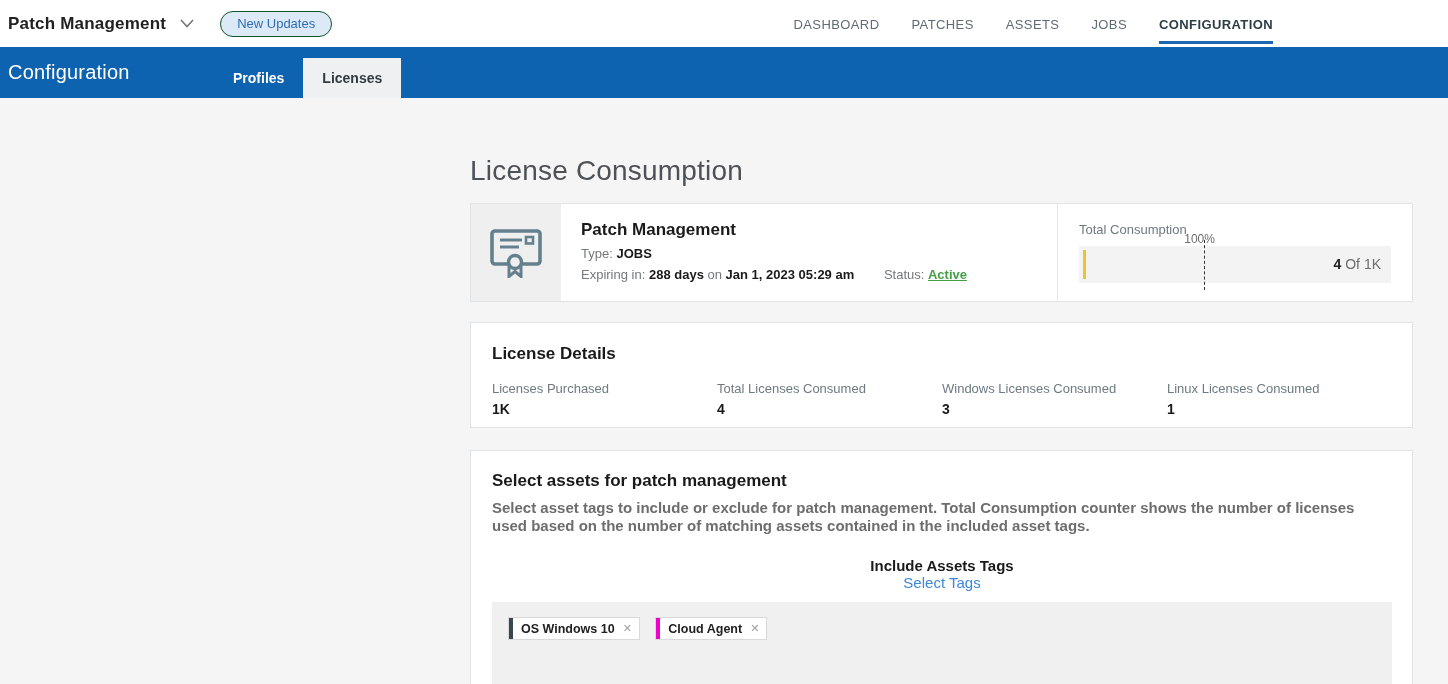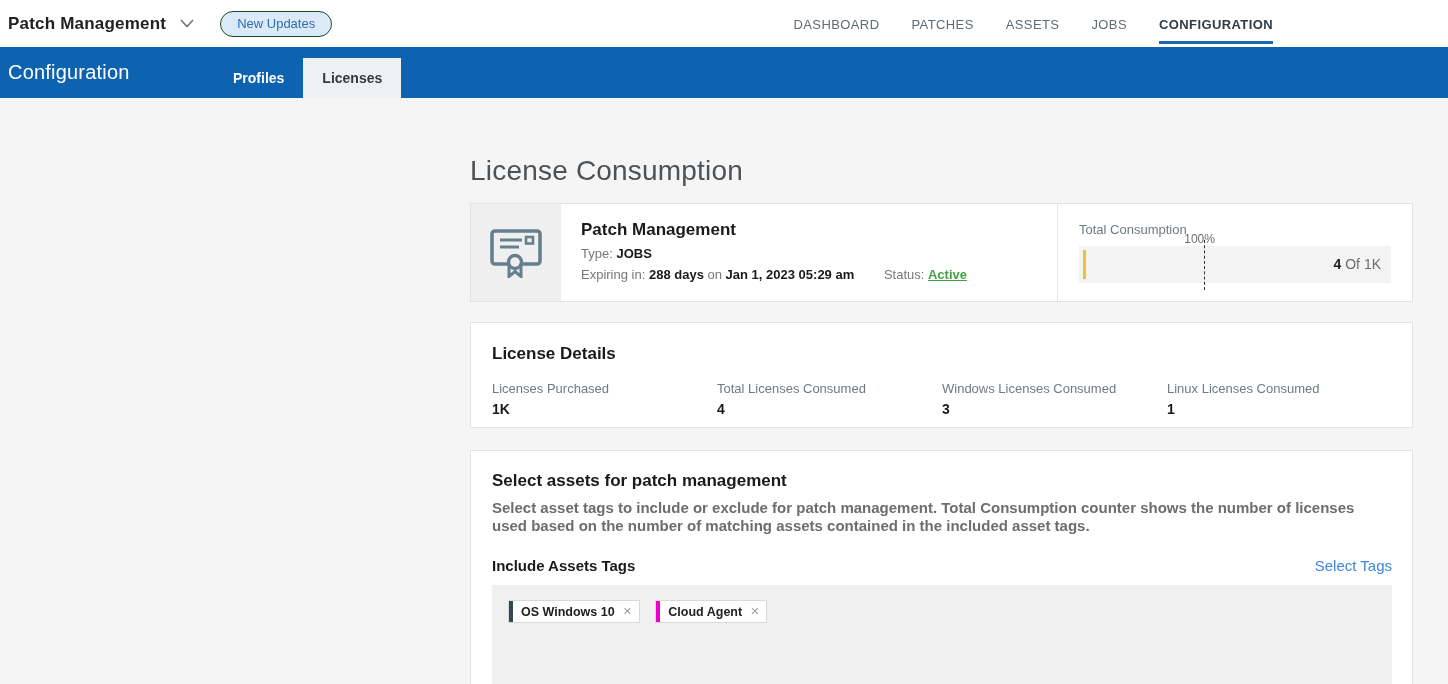--- a/index.html
+++ b/index.html
@@ -61,21 +61,21 @@
   .details-card { margin-top:20px; height:106px; padding:21px 20px 0 21px; }
   .section-heading { font-size:17px; font-weight:bold; color:#1a1a1a; line-height:20px; }
   .stats-row { display:flex; margin-top:17px; }
   .stat { width:225px; }
   .stat-label { font-size:13px; color:#6e7a80; line-height:15px; }
   .stat-value { font-size:14px; font-weight:bold; color:#1a1a1a; margin-top:5px; }
 
   
   .assets-card { margin-top:22px; height:320px; padding:20px 20px 0 21px; }
   .assets-desc { margin-top:8px; font-size:15px; color:#6d6d6d; line-height:18px; max-width:922px;font-weight:bold; }
-  .include-row { margin-top:22px; display:flex; justify-content:space-between; align-items:center; }
+  .include-row { margin-top:22px; display:flex; justify-content:space-between; align-items:center;flex-direction:column; }
   .include-label { font-size:15px; font-weight:bold; color:#1a1a1a; }
   .select-tags-link { font-size:15px; color:#3c87d8; text-decoration:none; cursor:pointer; }
   .tag-area { margin-top:11px; background:#f0f0f1; height:230px; padding:15px 16px; }
   .chip { display:inline-flex; align-items:center; background:#ffffff; border:1px solid #d9d9d9;
           height:23px; margin-right:11px; cursor:default; }
   .chip-bar { width:4px; align-self:stretch; flex:none; }
   .chip-label { font-size:12.5px; font-weight:bold; color:#212121; padding:0 4px 0 8px; }
   .chip-close { font-size:11px; color:#9aa0a4; padding:0 7px 0 4px; cursor:pointer; }
 </style>
 </head>

